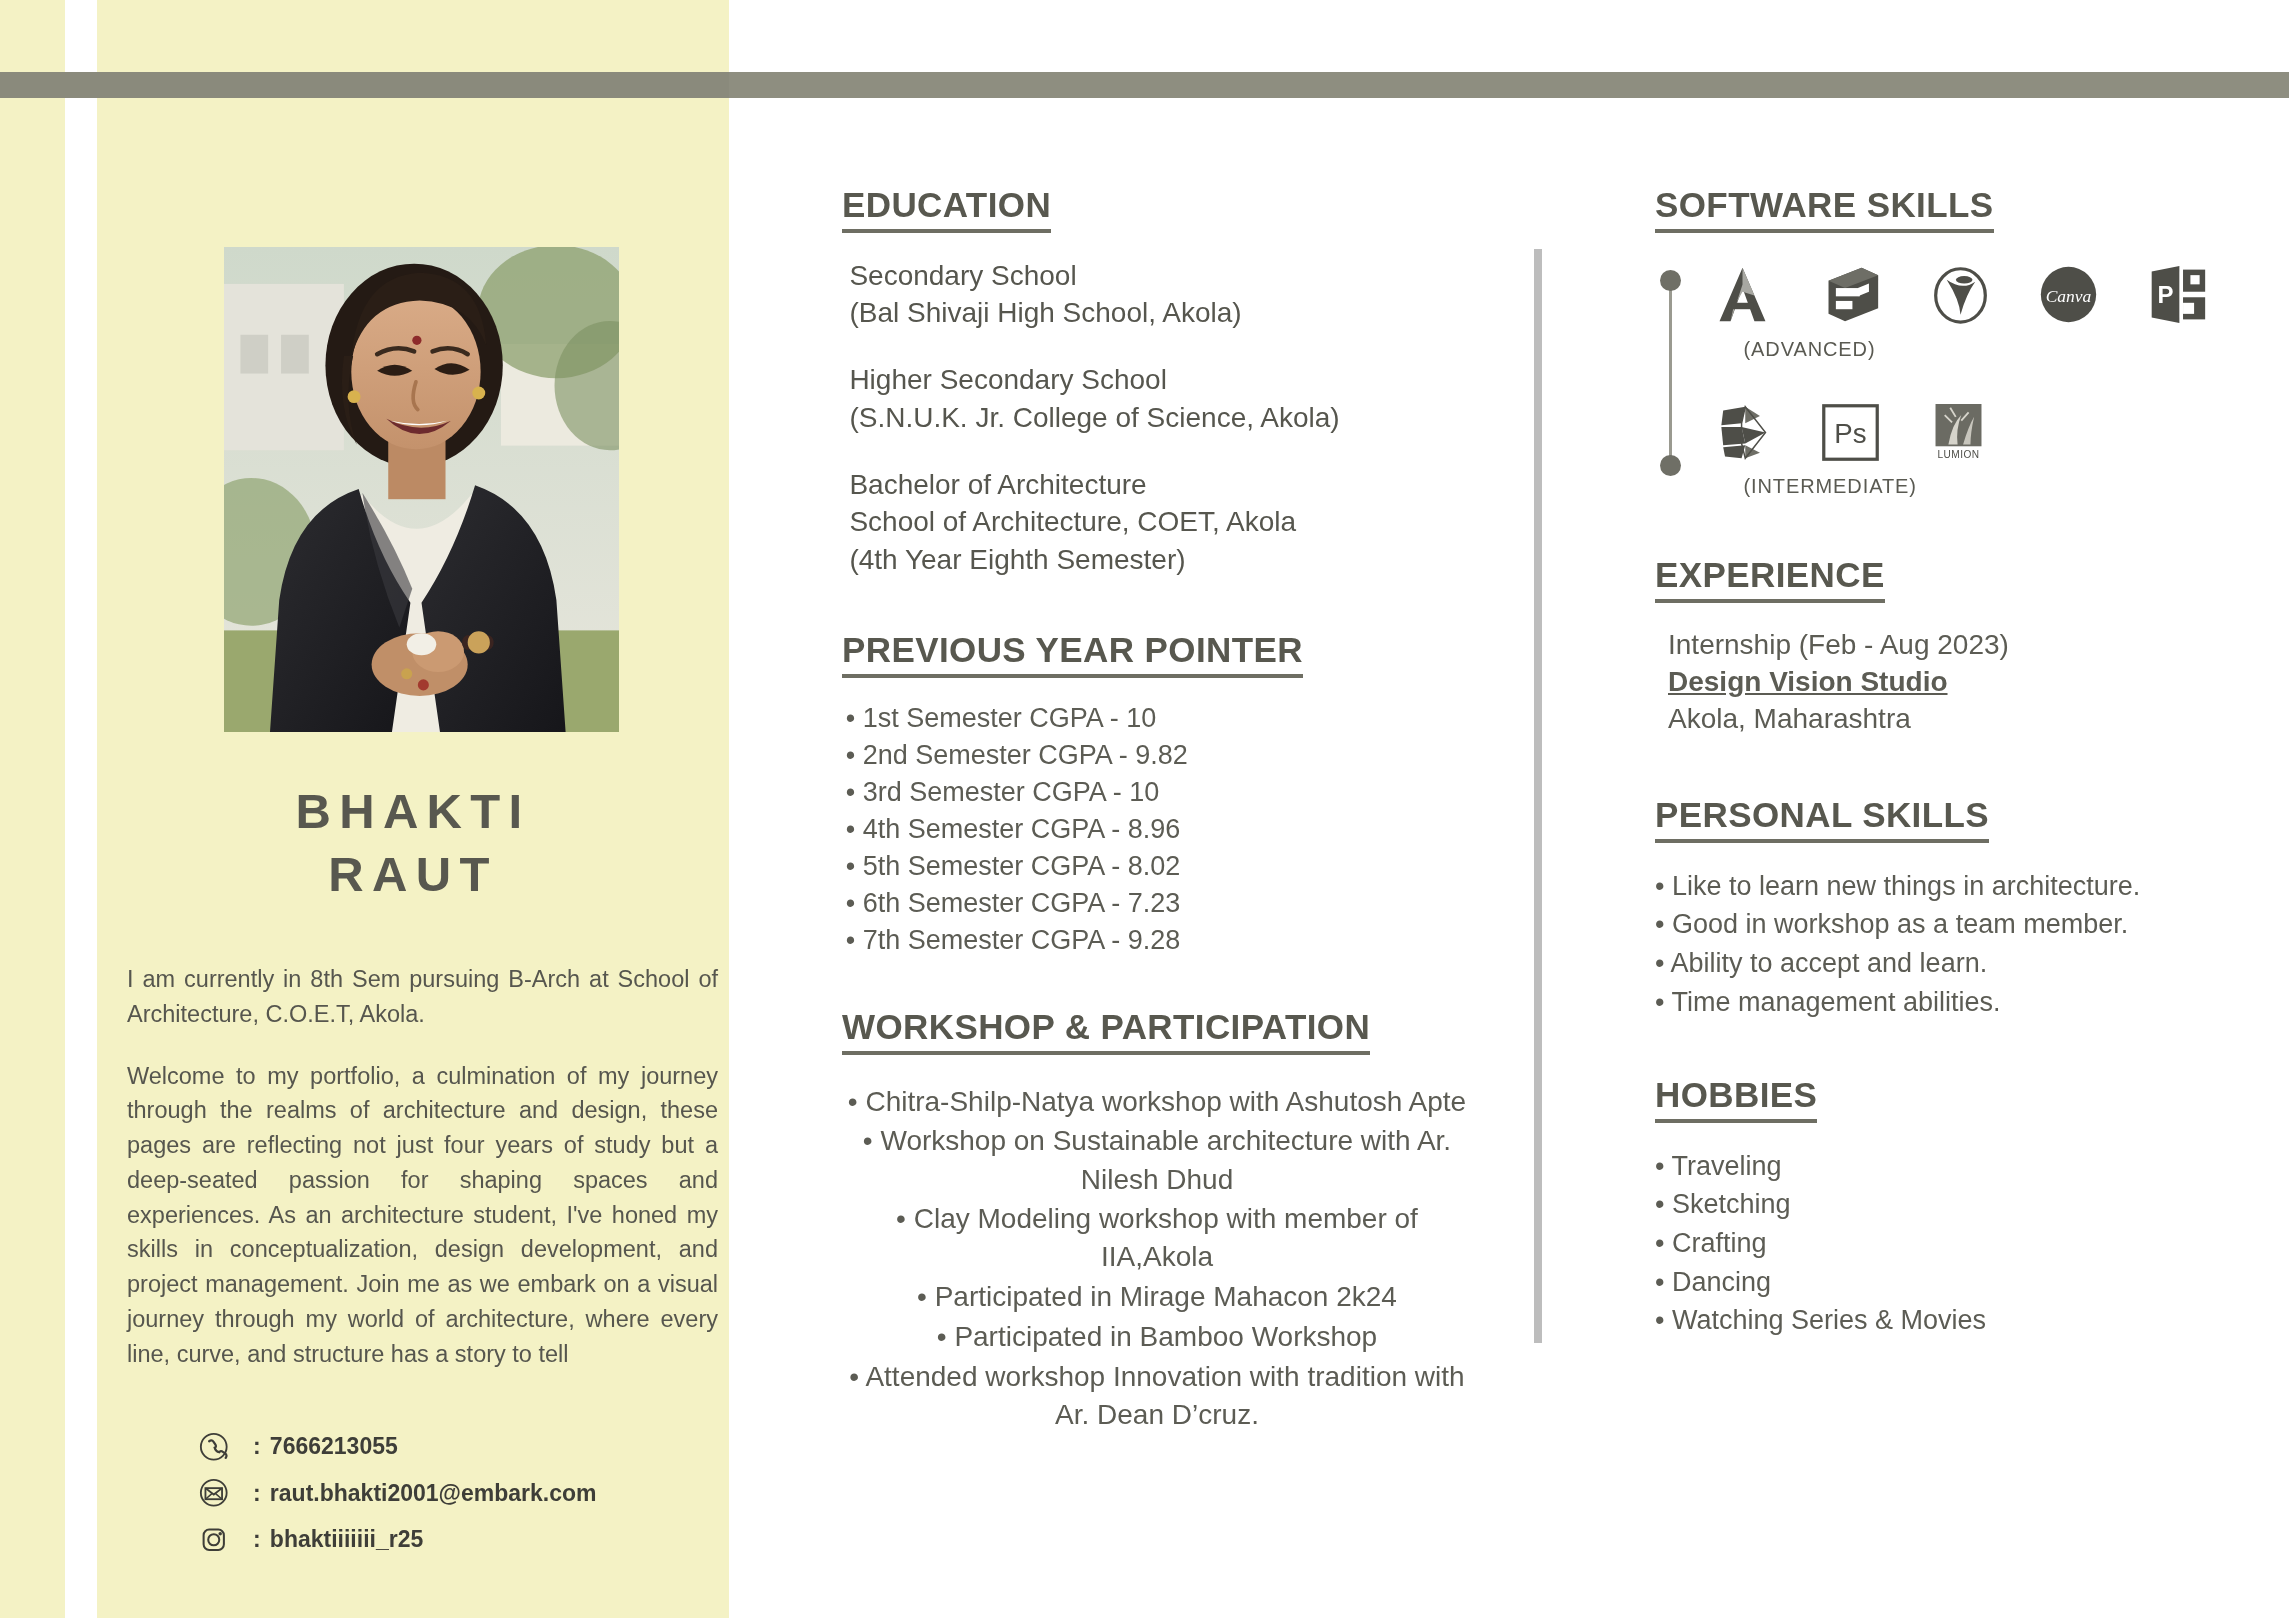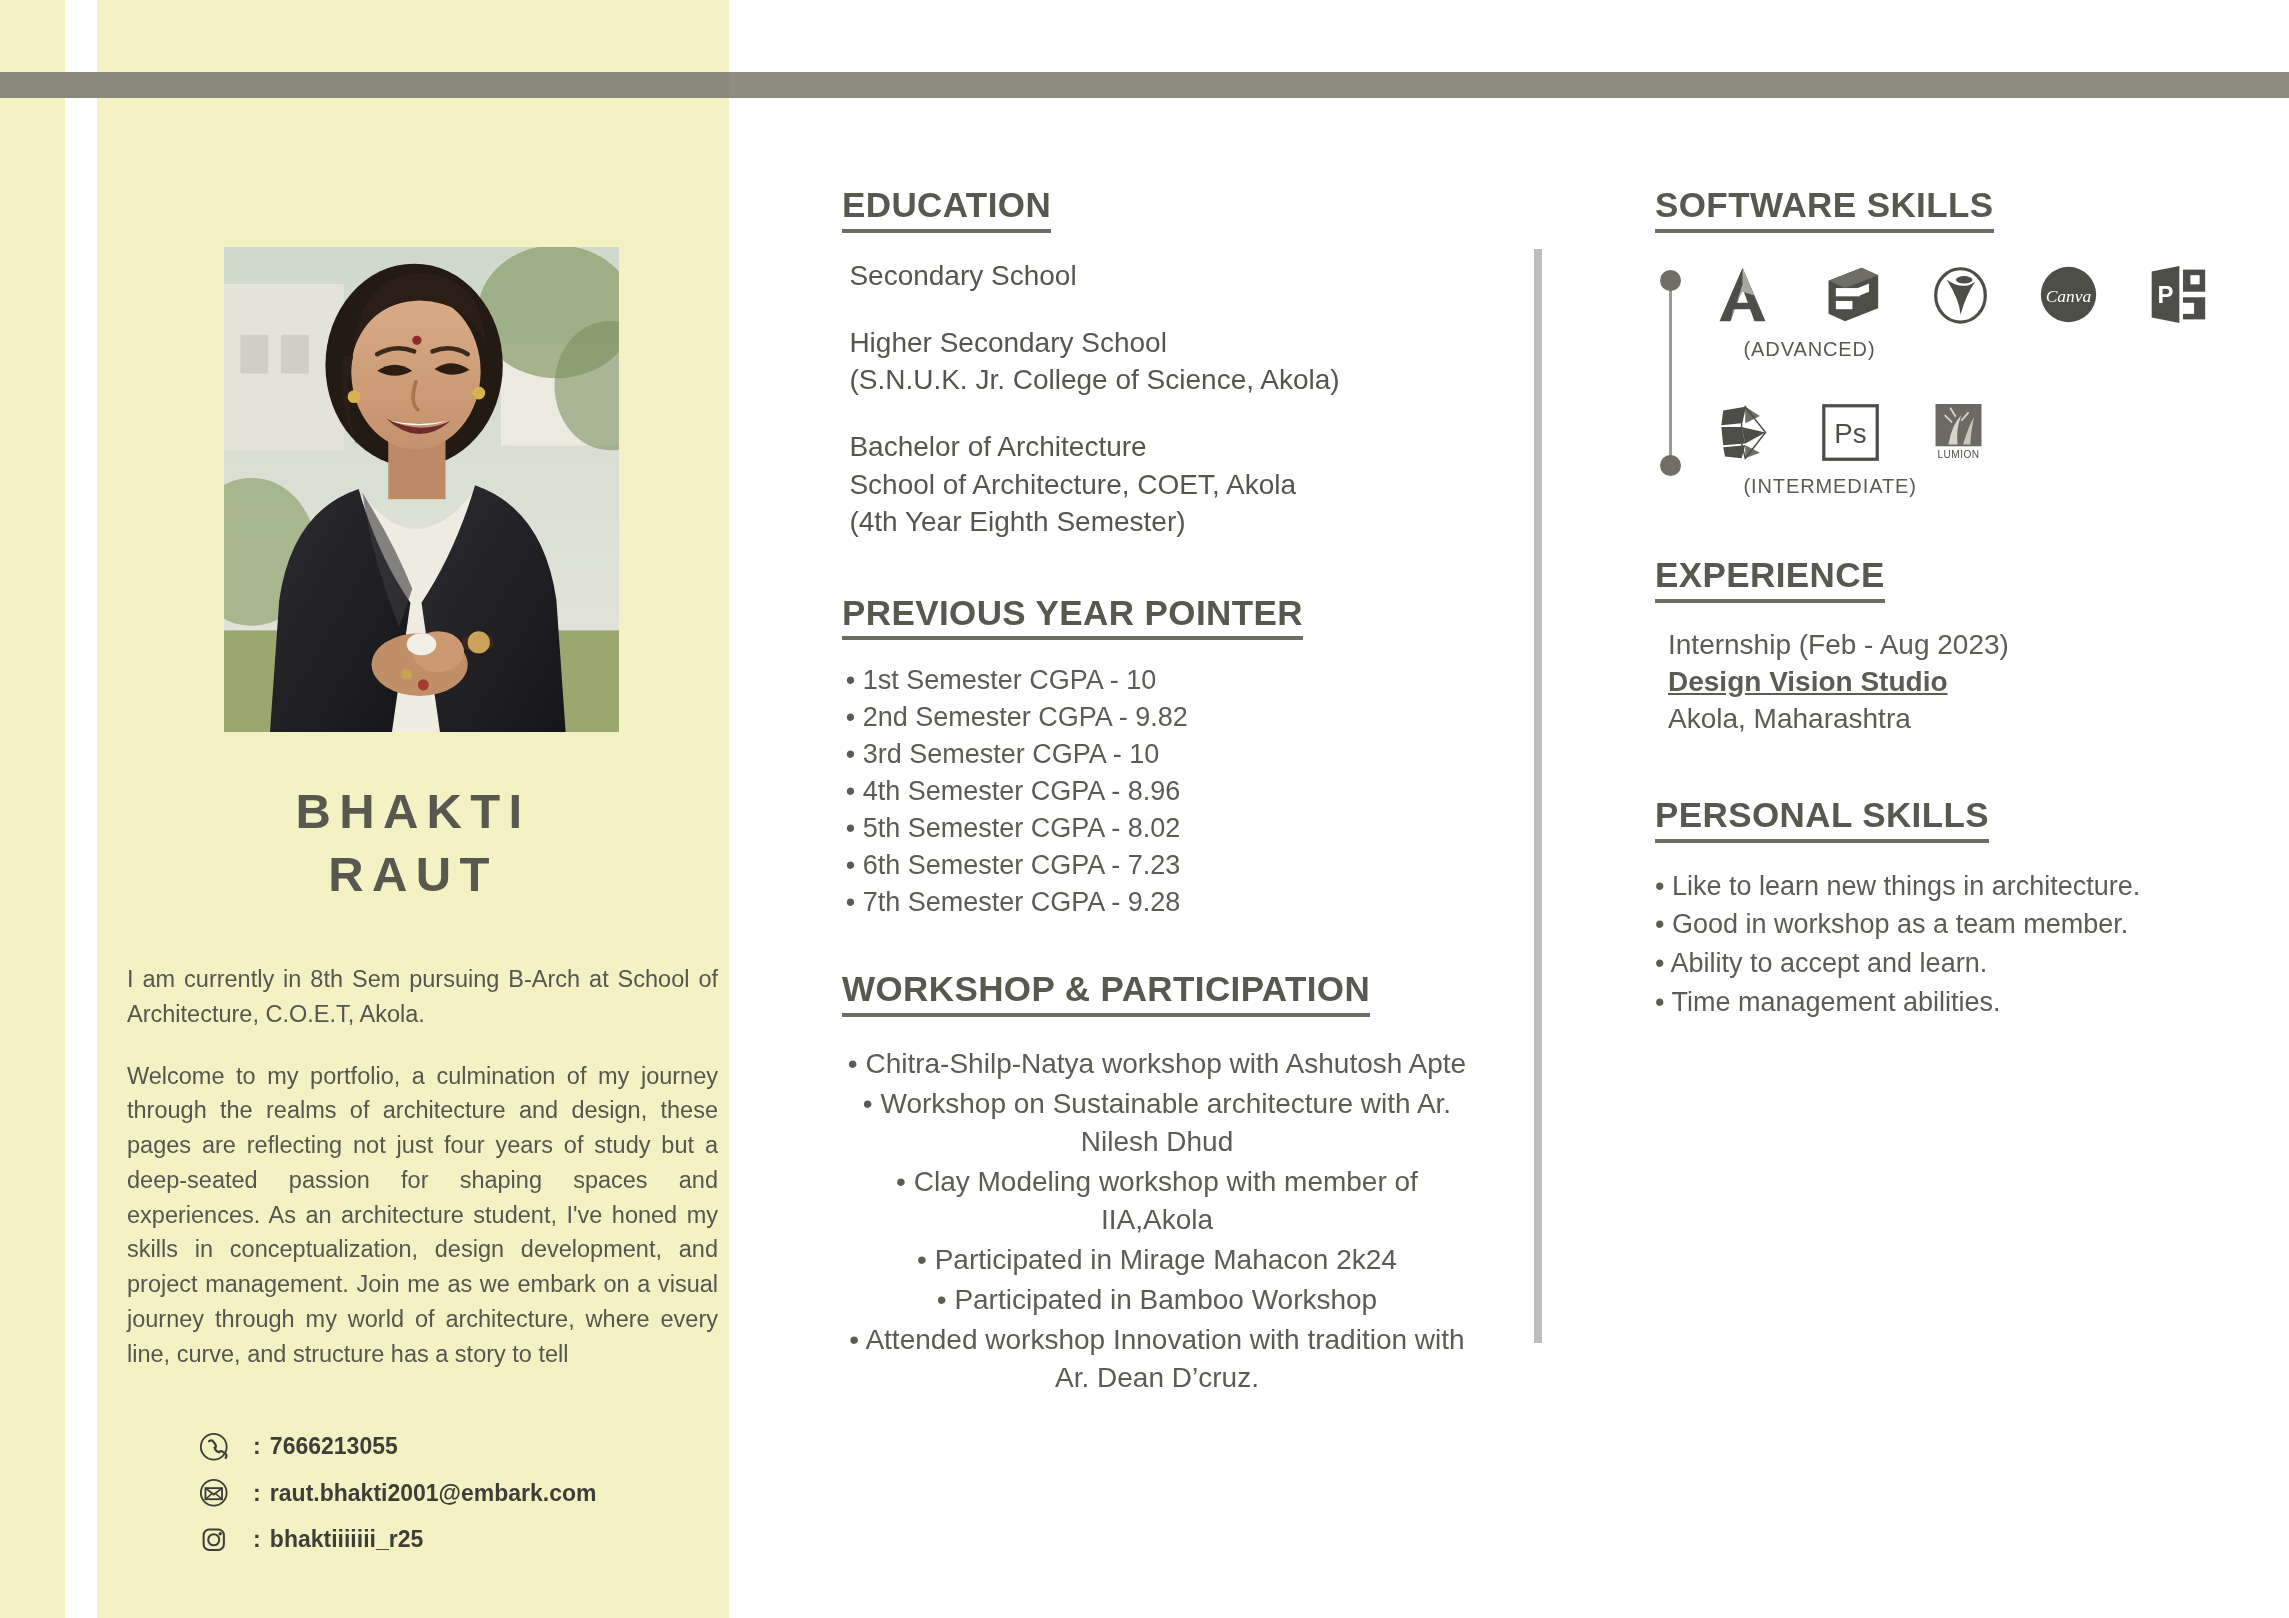--- a/index.html
+++ b/index.html
@@ -293,20 +293,21 @@
     </div>
   </div>
 
   <div class="mid-col">
 
     <section>
       <h2 class="sec-head">EDUCATION</h2>
       <div class="edu-list">
         <div class="edu-item">
           <div>Secondary School</div>
+          <div>(Bal Shivaji High School, Akola)</div>
         </div>
         <div class="edu-item">
           <div>Higher Secondary School</div>
           <div>(S.N.U.K. Jr. College of Science, Akola)</div>
         </div>
         <div class="edu-item">
           <div>Bachelor of Architecture</div>
           <div>School of Architecture, COET, Akola</div>
           <div>(4th Year Eighth Semester)</div>
         </div>
@@ -441,16 +442,26 @@
     <section class="pskills-wrap">
       <h2 class="sec-head">PERSONAL SKILLS</h2>
       <ul class="pskills-list">
         <li>Like to learn new things in architecture.</li>
         <li>Good in workshop as a team member.</li>
         <li>Ability to accept and learn.</li>
         <li>Time management abilities.</li>
       </ul>
     </section>
 
+    <section class="hob-wrap">
+      <h2 class="sec-head">HOBBIES</h2>
+      <ul class="hob-list">
+        <li>Traveling</li>
+        <li>Sketching</li>
+        <li>Crafting</li>
+        <li>Dancing</li>
+        <li>Watching Series &amp; Movies</li>
+      </ul>
+    </section>
 
   </div>
 </div>
 
 
 </body></html>

